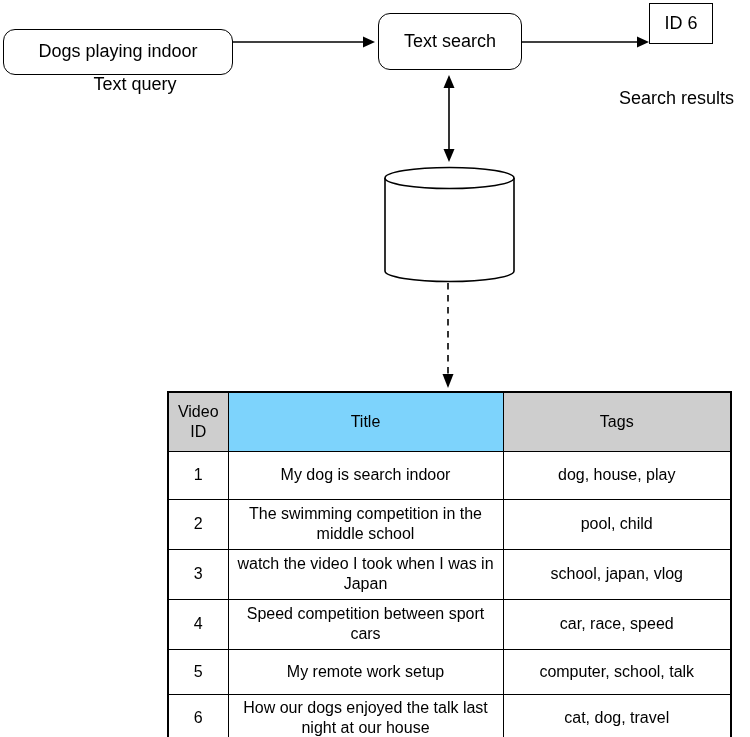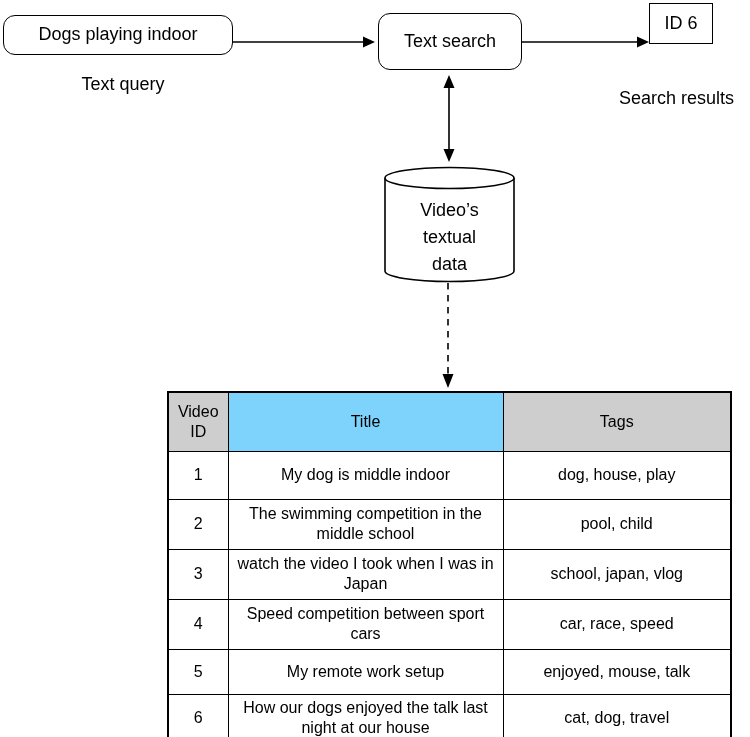--- a/index.html
+++ b/index.html
@@ -68,74 +68,69 @@
       <line x1="448" y1="283" x2="448" y2="374" stroke="#000" stroke-width="1.6" stroke-dasharray="6.5,5.5"></line>
       <polygon points="442.5,374 448,388 453.5,374" fill="#000"></polygon>
     </g>
 
     <g>
       <path d="M 385 178 L 385 271 A 64.5 10.5 0 0 0 514 271 L 514 178" fill="#fff" stroke="#000" stroke-width="1.6"></path>
       <ellipse cx="449.5" cy="178" rx="64.5" ry="10.5" fill="#fff" stroke="#000" stroke-width="1.6"></ellipse>
     </g>
   </svg>
 
-  <div class="node abs" style="left:3px;top:15px;width:230px;height:40px;">Dogs playing indoor</div>
-  <div class="caption abs" style="left:8px;top:74px;width:230px;">Text query</div>
+  <div class="node abs" style="left:3px;top:29px;width:230px;height:46px;">Dogs playing indoor</div>
+  <div class="caption abs" style="left:20px;top:74px;width:230px;">Text query</div>
 
   <div class="node abs" style="left:378px;top:13px;width:144px;height:57px;">Text search</div>
 
   <div class="idstack abs" style="left:649px;top:3px;width:64px;">
     <div class="idcell">ID 6</div>
   </div>
   <div class="caption abs" style="left:595px;top:88px;width:163px;">Search results</div>
 
-  <div class="dbtext abs" style="left:385px;top:197px;">
-    <div>Video’s</div>
-    <div>textual</div>
-    <div>data</div>
-  </div>
 
   <table class="vtable abs" style="left:167px;top:391px;">
     <colgroup>
       <col style="width:60px">
         <col style="width:275px">
         <col style="width:228px">
     </colgroup>
     <thead>
       <tr style="height:59px">
         <th style="background: rgb(206, 206, 206);">Video ID</th>
         <th style="background: #7dd3fc;">Title</th>
         <th style="background: rgb(206, 206, 206);">Tags</th>
       </tr>
     </thead>
     <tbody>
       <tr style="height:48px">
         <td>1</td>
-        <td>My dog is middle indoor</td>
+        <td>My dog is search indoor</td>
         <td>dog, house, play</td>
       </tr>
       <tr style="height:50px">
         <td>2</td>
         <td>The swimming competition in the middle school</td>
         <td>pool, child</td>
       </tr>
       <tr style="height:50px">
         <td>3</td>
         <td>watch the video I took when I was in Japan</td>
         <td>school, japan, vlog</td>
       </tr>
       <tr style="height:50px">
         <td>4</td>
         <td>Speed competition between sport cars</td>
         <td>car, race, speed</td>
       </tr>
       <tr style="height:45px">
         <td>5</td>
         <td>My remote work setup</td>
-        <td>enjoyed, mouse, talk</td>
+        <td>computer, school, talk</td>
       </tr>
       <tr style="height:48px">
         <td>6</td>
         <td>How our dogs enjoyed the talk last night at our house</td>
         <td>cat, dog, travel</td>
       </tr>
     </tbody>
   </table>
 
 </div>

